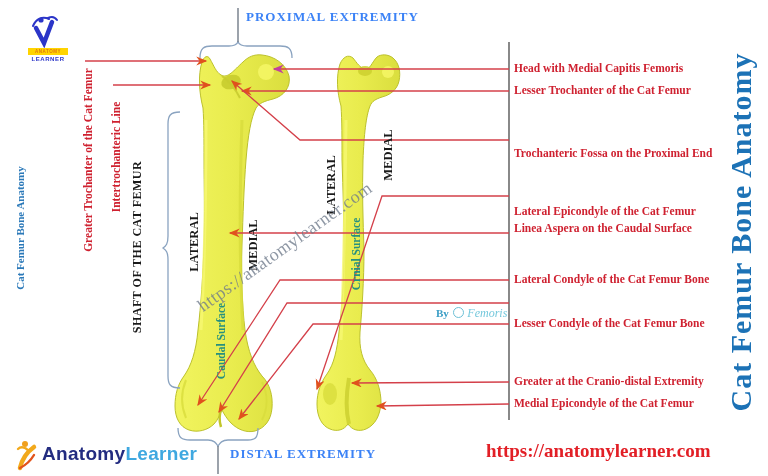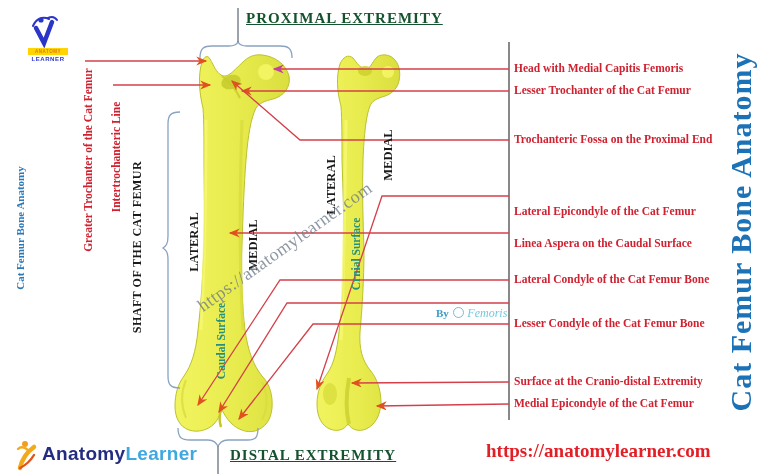--- a/index.html
+++ b/index.html
@@ -7,21 +7,21 @@
          font-family:"Liberation Serif",serif;}
   .art{position:absolute;left:0;top:0;}
   .txt{position:absolute;white-space:nowrap;line-height:1.1;}
   .vlabel{position:absolute;white-space:nowrap;transform:translate(-50%,-50%) rotate(-90deg);line-height:1;}
   .red{color:#cf2130;font-weight:bold;}
   .blk{color:#1a1a1a;font-weight:bold;}
   .teal{color:#27907f;font-weight:bold;}
   .rlabel{position:absolute;left:514px;color:#cf2130;font-weight:bold;font-size:11.5px;white-space:nowrap;}
   .title-right{font-size:30px;color:#1c72b6;font-weight:bold;letter-spacing:1px;}
   .title-left{font-size:11px;color:#2b79b9;font-weight:bold;}
-  .extremity{color:#14532d;font-weight:bold;font-size:15px;letter-spacing:1px;text-decoration:underline;}
+  .extremity{color:#3b82f6;font-weight:bold;font-size:13px;letter-spacing:1px;}
   .watermark{position:absolute;left:285px;top:247px;transform:translate(-50%,-50%) rotate(-35.5deg);
              color:rgba(110,122,138,0.78);font-size:18px;letter-spacing:.5px;white-space:nowrap;}
   .credit{position:absolute;left:436px;top:306px;font-size:11px;white-space:nowrap;}
   .credit .by{color:#3b9ec6;font-weight:bold;}
   .credit .dot{display:inline-block;width:9px;height:9px;border:1.2px solid #6cc0d6;border-radius:50%;
                vertical-align:-1px;margin:0 1px;}
   .credit .author{color:#74c8dc;font-style:italic;font-size:12px;}
   .footer-url{position:absolute;left:486px;top:440px;color:#e21f26;font-weight:bold;font-size:19px;
               text-decoration:none;}
   .brand-bottom{position:absolute;left:42px;top:443px;font-family:"Liberation Sans",sans-serif;
@@ -175,26 +175,26 @@
 
   <div class="vlabel blk" style="left:194px;top:242px;font-size:12.5px;">LATERAL</div>
   <div class="vlabel blk" style="left:253px;top:245px;font-size:12.5px;">MEDIAL</div>
   <div class="vlabel teal" style="left:222px;top:341px;font-size:11.5px;">Caudal Surface</div>
   <div class="vlabel blk" style="left:331px;top:185px;font-size:12.5px;">LATERAL</div>
   <div class="vlabel blk" style="left:388px;top:155px;font-size:12.5px;">MEDIAL</div>
   <div class="vlabel teal" style="left:357px;top:254px;font-size:11.5px;">Crnial Surface</div>
 
   <div class="rlabel" style="top:62px;">Head with Medial Capitis Femoris</div>
   <div class="rlabel" style="top:84px;">Lesser Trochanter of the Cat Femur</div>
-  <div class="rlabel" style="top:133px;text-align:center;">Trochanteric Fossa on the Proximal End</div>
+  <div class="rlabel" style="top:147px;text-align:center;">Trochanteric Fossa on the Proximal End</div>
   <div class="rlabel" style="top:205px;">Lateral Epicondyle of the Cat Femur</div>
-  <div class="rlabel" style="top:237px;">Linea Aspera on the Caudal Surface</div>
+  <div class="rlabel" style="top:222px;">Linea Aspera on the Caudal Surface</div>
   <div class="rlabel" style="top:273px;">Lateral Condyle of the Cat Femur Bone</div>
   <div class="rlabel" style="top:317px;">Lesser Condyle of the Cat Femur Bone</div>
-  <div class="rlabel" style="top:375px;">Surface at the Cranio-distal Extremity</div>
+  <div class="rlabel" style="top:375px;">Greater at the Cranio-distal Extremity</div>
   <div class="rlabel" style="top:397px;">Medial Epicondyle of the Cat Femur</div>
 
   <div class="watermark">https://anatomylearner.com</div>
   <div class="credit">
     <span class="by">By</span>
     <span class="dot"></span>
     <span class="author">Femoris</span>
   </div>
 
   <a class="footer-url" href="#">https://anatomylearner.com</a>

